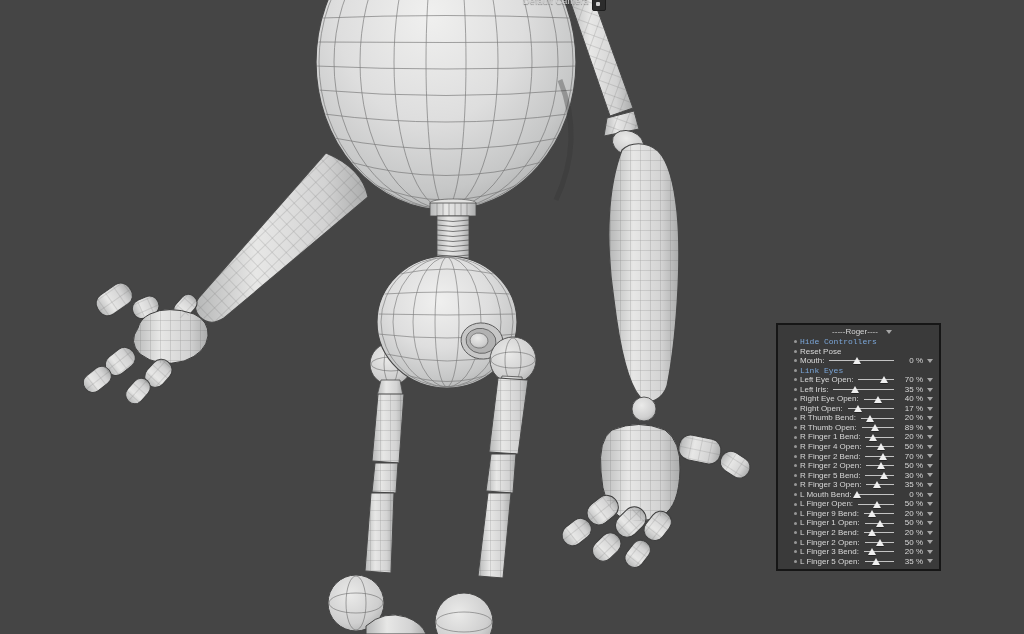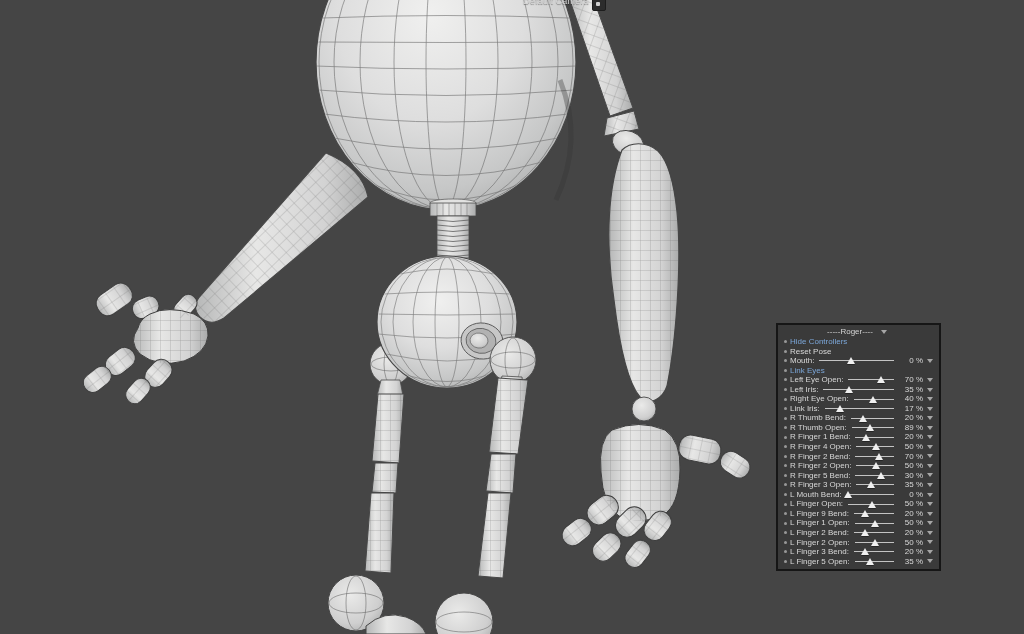--- a/index.html
+++ b/index.html
@@ -21,34 +21,34 @@
     background:#2c2c2c;border-radius:2px;border:1px solid #1d1d1d;
   }
   #camera-icon::after{
     content:"";position:absolute;left:3px;top:3px;width:4px;height:4px;
     background:#cfcfcf;border-radius:1px;
   }
   
   #hud{
     position:absolute;left:776px;top:323px;width:165px;
     background:#3a3a3a;border:2px solid #161616;box-sizing:border-box;
-    padding:1px 3px 3px 4px;
+    padding:1px 3px 3px 14px;
     font-size:8px;line-height:9.5px;color:#d8d8d8;
   }
   .hud-title{
     display:flex;justify-content:center;align-items:center;gap:5px;height:11px;
     color:#d4d4d4;
   }
   .hud-row{display:flex;align-items:center;height:9.55px;}
   .bullet{
     width:3px;height:3px;border-radius:50%;background:#989898;
     margin:0 3px 0 2px;flex:none;
   }
   .lbl{white-space:nowrap;}
-  .lbl.accent{color:var(--accent,#7ba6d8);}
+  .lbl.accent{color:var(--accent,#7ba6d8);font-family:Liberation Mono, monospace;}
   .track{flex:1;position:relative;height:9px;margin:0 4px 0 5px;min-width:18px;}
   .track::before{
     content:"";position:absolute;left:0;right:0;top:4px;height:1px;background:#c3c3c3;
   }
   .thumb{
     position:absolute;top:1px;width:0;height:0;margin-left:-4px;
     border-left:4px solid transparent;border-right:4px solid transparent;
     border-bottom:7px solid #efefef;
     filter:drop-shadow(0 1px 0 rgba(0,0,0,.35));
   }
@@ -312,21 +312,21 @@
         <span class="bullet"></span>
         <span class="lbl">Right Eye Open:</span>
         <span class="track">
           <span class="thumb" style="left: 48%;"></span>
         </span>
         <span class="val">40 %</span>
         <span class="chev"></span>
       </div>
       <div class="hud-row">
         <span class="bullet"></span>
-        <span class="lbl">Link Iris:</span>
+        <span class="lbl">Right Open:</span>
         <span class="track">
           <span class="thumb" style="left: 22%;"></span>
         </span>
         <span class="val">17 %</span>
         <span class="chev"></span>
       </div>
       <div class="hud-row">
         <span class="bullet"></span>
         <span class="lbl">R Thumb Bend:</span>
         <span class="track">

